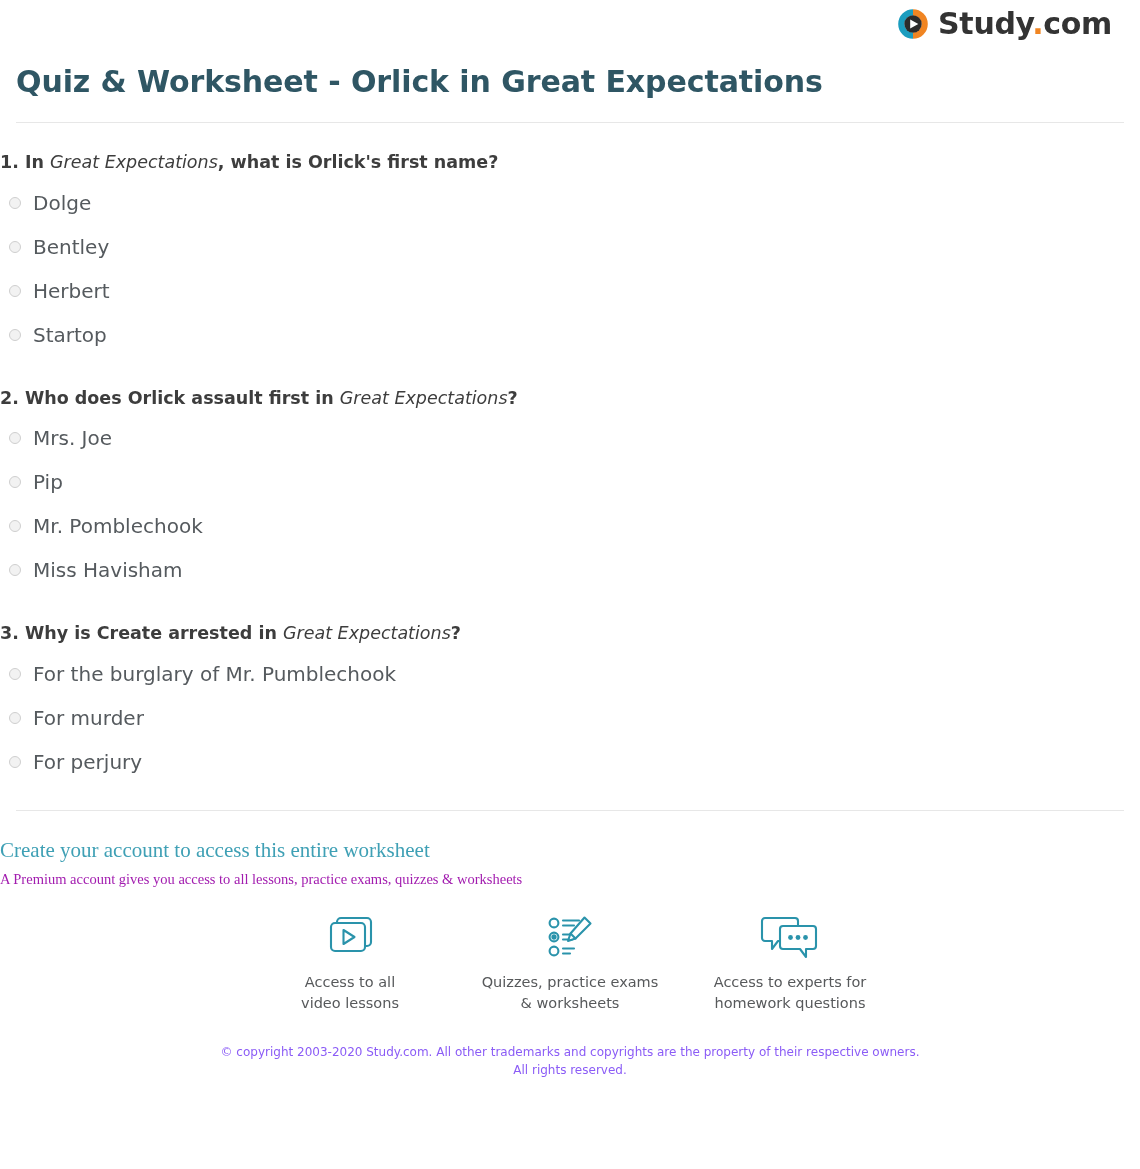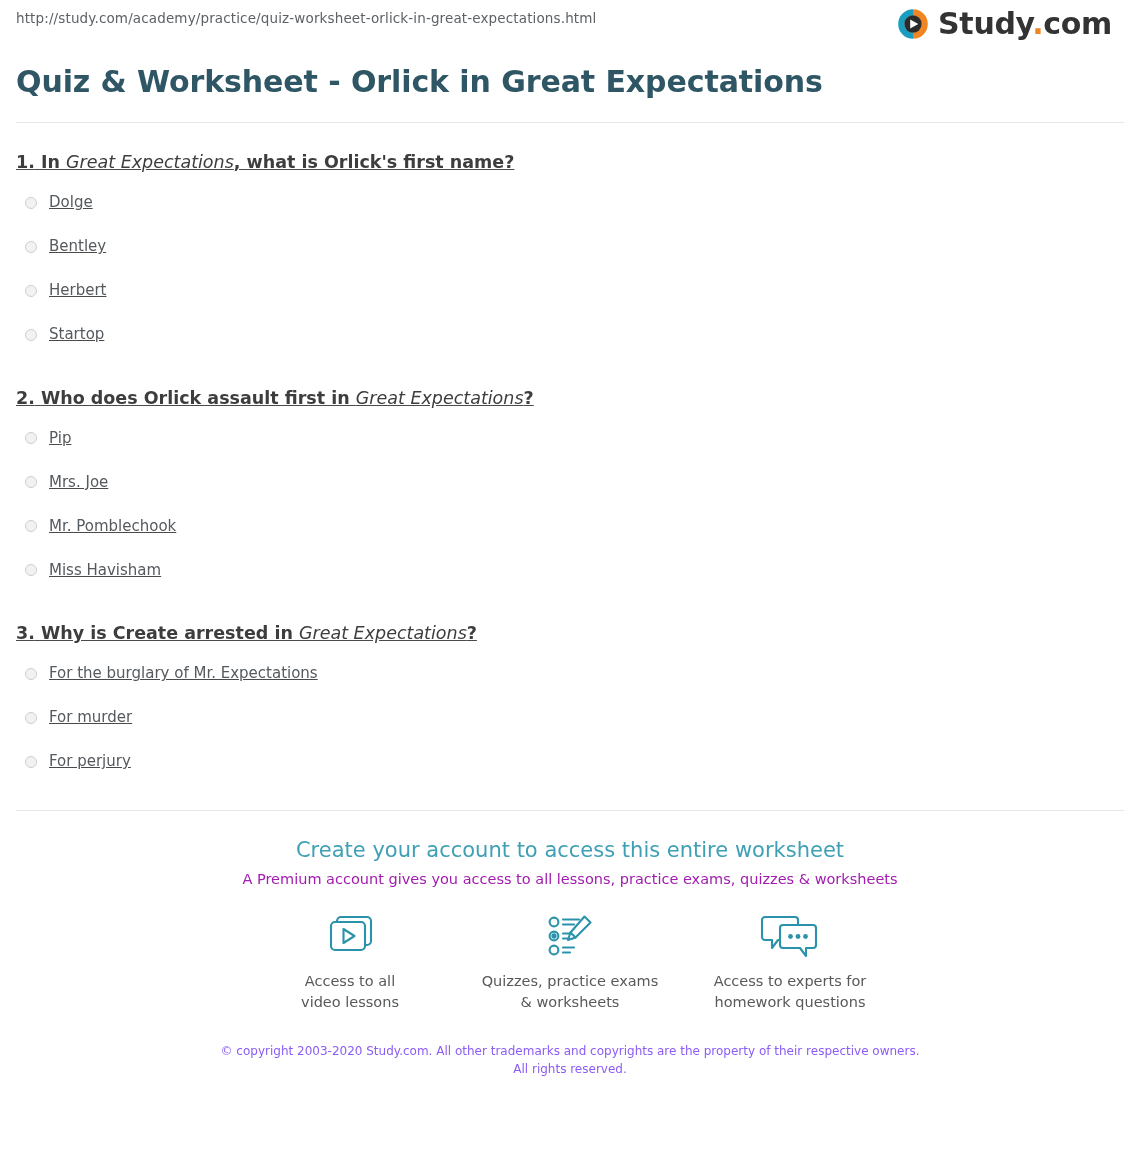--- a/index.html
+++ b/index.html
@@ -70,22 +70,21 @@
     line-height: 1.2;
   }
   .rule {
     height: 1px;
     background: #e7e7e7;
     margin: 22px 16px 0 16px;
   }
 
   
   .quiz {
-    padding: 0 16px;
-    text-decoration: underline;
+    padding: 0 0;
   }
   .question-block {
     margin-top: 30px;
   }
   .question-block.first { margin-top: 28px; }
   .q-text {
     font-size: 17.5px;
     font-weight: 700;
     color: #3d3d3d;
     line-height: 1.35;
@@ -111,34 +110,35 @@
     width: 12px;
     height: 12px;
     flex: 0 0 12px;
     border-radius: 50%;
     border: 1px solid #cfcfcf;
     background: #f2f2f2;
     box-sizing: border-box;
     margin-left: 9px;
   }
   .option-label {
-    font-size: 15px;
+    font-size: 20px;
     color: #555a5e;
     line-height: 1;
   }
 
   
   .cta-rule {
     height: 1px;
     background: #e7e7e7;
     margin: 26px 16px 0 16px;
   }
   .cta {
-    text-align: center;
+    text-align: left;
     padding-top: 27px;
+    font-family: Liberation Serif, serif;
   }
   .cta-link {
     display: inline-block;
     font-size: 21px;
     color: #3fa0b5;
     text-decoration: none;
     line-height: 1.2;
   }
   .cta-sub {
     margin-top: 8px;
@@ -179,21 +179,20 @@
     color: #8b5cf6;
     line-height: 1.5;
   }
 </style>
 </head>
 <body>
 
 <div class="page">
 
   <div class="header">
-    <div class="url">http://study.com/academy/practice/quiz-worksheet-orlick-in-great-expectations.html</div>
 
     <div class="logo">
       <span class="logo-mark">
         <svg viewBox="0 0 34 34" width="34" height="34" aria-hidden="true">
           <path d="M17 2.2 A14.8 14.8 0 0 0 17 31.8 L17 25.6 A8.6 8.6 0 0 1 17 8.4 Z" fill="#1b9dbf"></path>
           <path d="M17 2.2 A14.8 14.8 0 0 1 17 31.8 L17 25.6 A8.6 8.6 0 0 0 17 8.4 Z" fill="#f08522"></path>
           <circle cx="17" cy="17" r="8.7" fill="#2b2b2b"></circle>
           <path d="M14.2 12.4 L22.3 17 L14.2 21.6 Z" fill="#ffffff"></path>
         </svg>
       </span>
@@ -232,46 +231,46 @@
     </div>
 
     <div class="question-block">
       <p class="q-text">
         <span>2.</span>
         <span>Who does Orlick assault first in </span><em>Great Expectations</em><span>?</span>
       </p>
       <ul class="options">
         <li class="option">
           <span class="radio"></span>
+          <span class="option-label">Mrs. Joe</span>
+        </li>
+        <li class="option">
+          <span class="radio"></span>
           <span class="option-label">Pip</span>
-        </li>
-        <li class="option">
-          <span class="radio"></span>
-          <span class="option-label">Mrs. Joe</span>
         </li>
         <li class="option">
           <span class="radio"></span>
           <span class="option-label">Mr. Pomblechook</span>
         </li>
         <li class="option">
           <span class="radio"></span>
           <span class="option-label">Miss Havisham</span>
         </li>
       </ul>
     </div>
 
     <div class="question-block">
       <p class="q-text">
         <span>3.</span>
         <span>Why is Create arrested in </span><em>Great Expectations</em><span>?</span>
       </p>
       <ul class="options">
         <li class="option">
           <span class="radio"></span>
-          <span class="option-label">For the burglary of Mr. Expectations</span>
+          <span class="option-label">For the burglary of Mr. Pumblechook</span>
         </li>
         <li class="option">
           <span class="radio"></span>
           <span class="option-label">For murder</span>
         </li>
         <li class="option">
           <span class="radio"></span>
           <span class="option-label">For perjury</span>
         </li>
       </ul>

